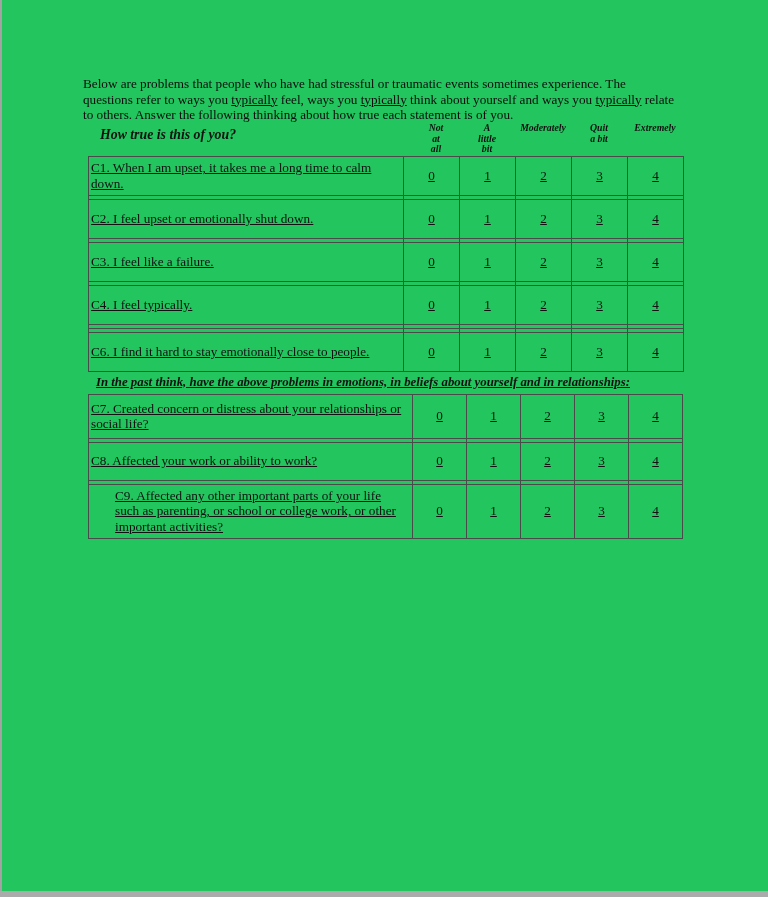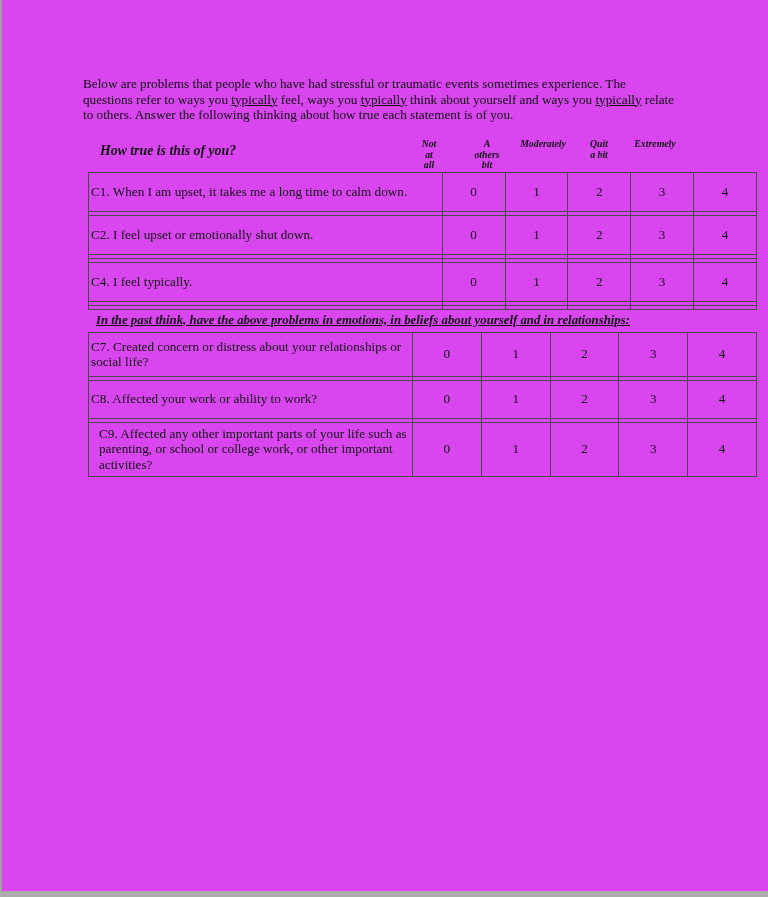--- a/index.html
+++ b/index.html
@@ -6,76 +6,76 @@
   html, body { background: #fff; }
   body {
     width: 768px; height: 897px;
     font-family: "Liberation Serif", "DejaVu Serif", serif;
     color: #111;
     position: relative;
     overflow: hidden;
   }
   .page {
     position: absolute; inset: 0;
-    background: #d946ef;
+    background: #22c55e;
   }
   .page-edge-left {
     position: absolute; left: 0; top: 0; width: 2px; height: 897px;
     background: #a3a3a3;
   }
   .page-bottom-strip {
     position: absolute; left: 0; bottom: 0; width: 768px; height: 6px;
     background: #ababab;
   }
   .doc {
     position: absolute; left: 83px; top: 76px; width: 610px;
   }
   .intro {
     width: 592px;
     font-size: 13.2px;
     line-height: 1.18;
     color: #0d0d0d;
   }
   .intro .u { text-decoration: underline; }
 
-  .table-block { margin-left: 5px; margin-top: 16px; width: 595px; }
+  .table-block { margin-left: 5px; width: 595px; text-decoration: underline; }
 
   
   .scale-header-band { position: relative; height: 33px; }
   .question-prompt {
     position: absolute; left: 12px; top: 4px;
     font-weight: bold; font-style: italic;
     font-size: 13.8px;
   }
   .col-head {
     position: absolute; top: 0; width: 56px;
     text-align: center;
     font-weight: bold; font-style: italic;
     font-size: 9.8px; line-height: 1.1;
     white-space: nowrap;
   }
   .col-head .ln { display: block; }
-  .ch0 { left: 313px; }
+  .ch0 { left: 320px; }
   .ch1 { left: 371px; }
   .ch2 { left: 427px; }
   .ch3 { left: 483px; }
   .ch4 { left: 539px; }
 
   table.qgrid {
     border-collapse: collapse;
     table-layout: fixed;
-    width: 669px;
+    width: 595px;
   }
   table.qgrid td {
     border: 1px solid #4a4a4a;
     font-size: 13.2px;
     vertical-align: middle;
   }
   td.q-cell { padding: 2px 4px 2px 2px; line-height: 1.18; }
-  td.q-cell.indent { padding-left: 10px; }
+  td.q-cell.indent { padding-left: 26px; }
   td.num-cell { text-align: center; }
   tr.item-row { height: 39px; }
   tr.row-c7 { height: 44px; }
   tr.row-c8 { height: 38px; }
   tr.row-c9 { height: 54px; }
   tr.spacer-row { height: 4px; }
   tr.spacer-row td { padding: 0; font-size: 0; line-height: 0; height: 4px; }
 
   .section-header {
     height: 22px;
@@ -98,21 +98,21 @@
 
       <div class="scale-header-band">
         <span class="question-prompt">How true is this of you?</span>
         <div class="col-head ch0">
           <span class="ln">Not</span>
           <span class="ln">at</span>
           <span class="ln">all</span>
         </div>
         <div class="col-head ch1">
           <span class="ln">A</span>
-          <span class="ln">others</span>
+          <span class="ln">little</span>
           <span class="ln">bit</span>
         </div>
         <div class="col-head ch2">
           <span class="ln">Moderately</span>
         </div>
         <div class="col-head ch3">
           <span class="ln">Quit</span>
           <span class="ln">a bit</span>
         </div>
         <div class="col-head ch4">
@@ -155,20 +155,28 @@
           <td class="num-cell">4</td>
         </tr>
         <tr class="spacer-row">
               <td></td>
               <td></td>
               <td></td>
               <td></td>
               <td></td>
               <td></td>
             </tr>
+        <tr class="item-row">
+          <td class="q-cell">C3. I feel like a failure.</td>
+          <td class="num-cell">0</td>
+          <td class="num-cell">1</td>
+          <td class="num-cell">2</td>
+          <td class="num-cell">3</td>
+          <td class="num-cell">4</td>
+        </tr>
         <tr class="spacer-row">
               <td></td>
               <td></td>
               <td></td>
               <td></td>
               <td></td>
               <td></td>
             </tr>
         <tr class="item-row">
           <td class="q-cell">C4. I feel typically.</td>
@@ -187,20 +195,28 @@
               <td></td>
             </tr>
         <tr class="spacer-row">
               <td></td>
               <td></td>
               <td></td>
               <td></td>
               <td></td>
               <td></td>
             </tr>
+        <tr class="item-row">
+          <td class="q-cell">C6. I find it hard to stay emotionally close to people.</td>
+          <td class="num-cell">0</td>
+          <td class="num-cell">1</td>
+          <td class="num-cell">2</td>
+          <td class="num-cell">3</td>
+          <td class="num-cell">4</td>
+        </tr>
       </tbody>
         </table>
 
       <div class="section-header">In the past think, have the above problems in emotions, in beliefs about yourself and in relationships:</div>
 
       <table class="qgrid">
         <colgroup>
           <col style="width:324px">
             <col>
             <col>

